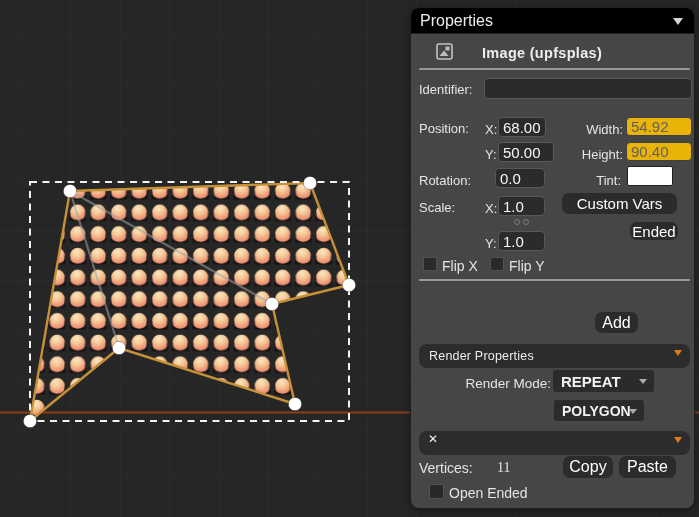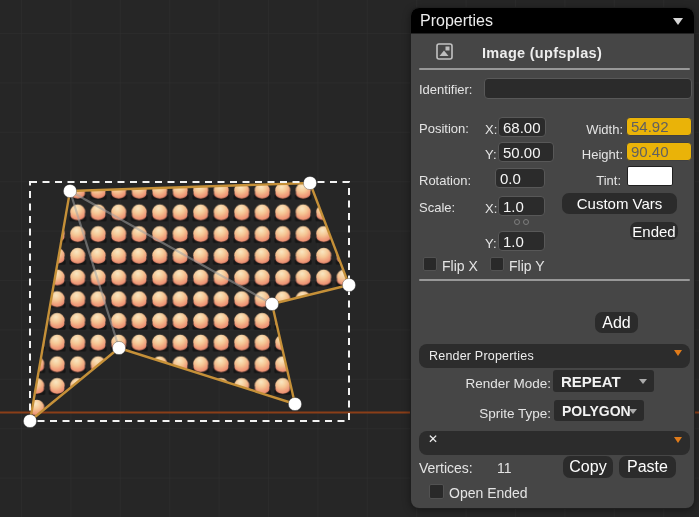--- a/index.html
+++ b/index.html
@@ -161,33 +161,32 @@
       <span class="sec-title">Render Properties</span>
       <span class="caret orange" style="border-top-color: rgb(224, 123, 26);"></span>
     </div>
 
     <span class="lbl r" style="left:40px;top:368px;width:100px;font-size:13.5px;">Render Mode:</span>
     <div class="dd" style="left:142px;top:362px;width:101px;height:22px;">
       <span class="dd-text" style="font-size:15px;font-weight:600;">REPEAT</span>
       <span class="caret sm"></span>
     </div>
 
-    <span class="lbl r" style="left:40px;top:398px;width:100px;font-size:13.5px;">Sprite Type:</span>
     <div class="dd" style="left:143px;top:392px;width:90px;height:21px;">
       <span class="dd-text" style="font-size:14px;font-weight:600;">POLYGON</span>
       <span class="caret sm"></span>
     </div>
 
     <div class="secbar" style="top:423px;">
       <span class="xmark">✕</span>
       <span class="caret orange" style="border-top-color: rgb(224, 123, 26);"></span>
     </div>
 
     <span class="lbl md" style="left:8px;top:452px;">Vertices:</span>
-    <span class="lbl md" style="left:86px;top:452px;">11</span>
+    <span class="lbl md" style="left:86px;top:452px;font-family:Liberation Serif, serif;">11</span>
     <div class="btn" style="left:152px;top:448px;width:50px;height:22px;font-size:16px;">
       <span>Copy</span>
     </div>
     <div class="btn" style="left:208px;top:448px;width:57px;height:22px;font-size:16px;">
       <span>Paste</span>
     </div>
 
     <span class="cb" style="left:18px;top:476px;width:15px;height:15px;"></span>
     <span class="lbl md" style="left:38px;top:477px;">Open Ended</span>
   </div>

